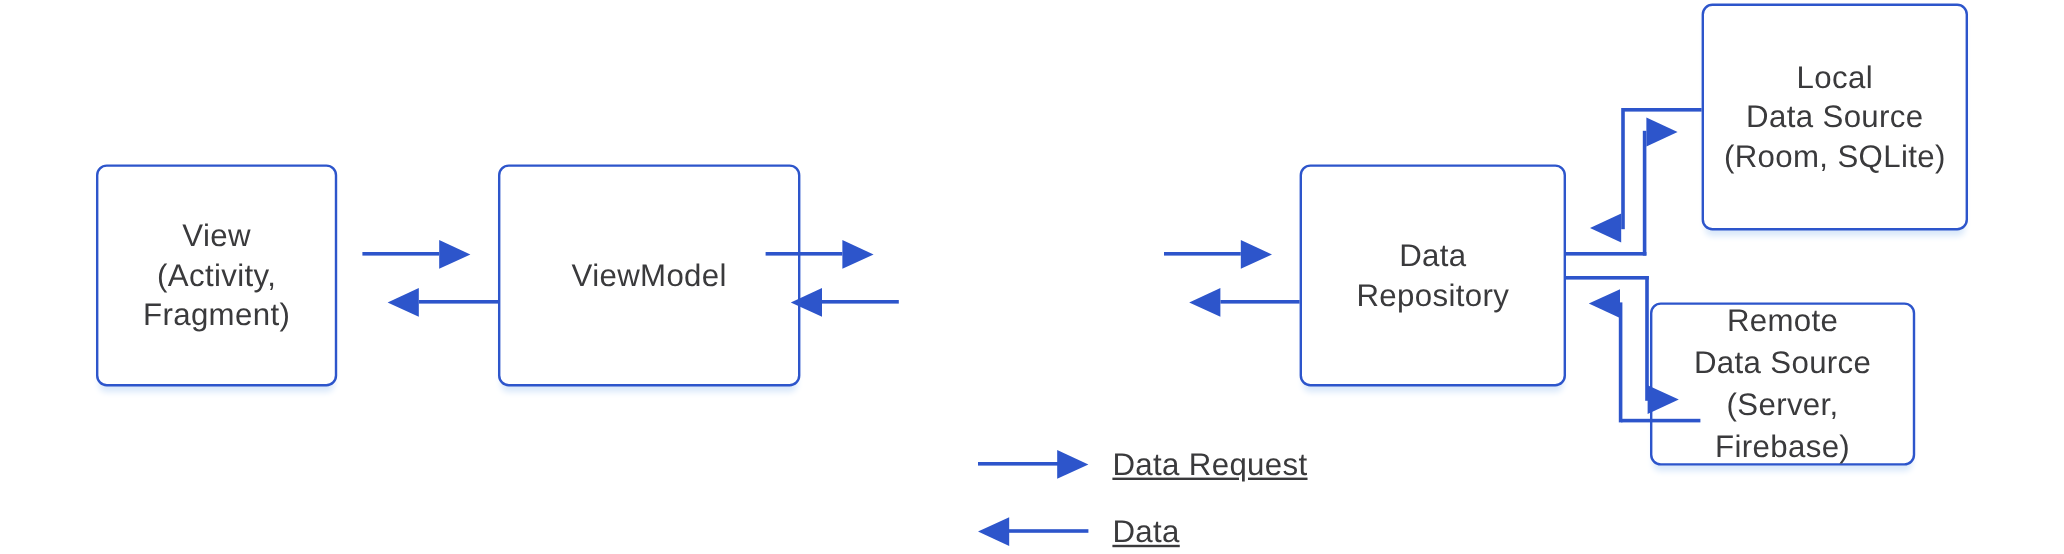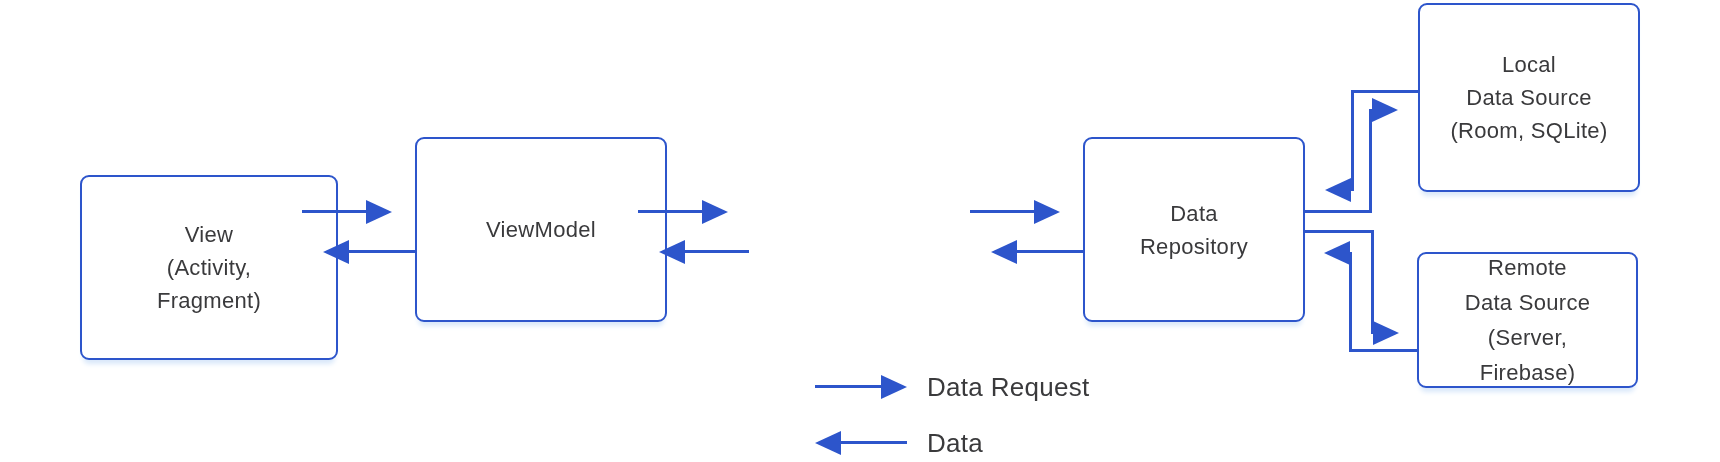--- a/index.html
+++ b/index.html
@@ -22,44 +22,45 @@
     box-sizing:border-box;
     background:#ffffff;
     border:2.5px solid var(--accent);
     border-radius:9px;
     box-shadow:0 7px 5px -3px var(--node-shadow);
     display:flex;align-items:center;justify-content:center;
   }
   .node-label{
     white-space:pre-line;
     text-align:center;
-    font-size:22px;
+    font-size:26px;
     line-height:33px;
     letter-spacing:.3px;
   }
   .node-remote .node-label{line-height:35px;}
   .edge{position:absolute;inset:0;pointer-events:none;}
   .seg{position:absolute;background:var(--accent);}
   .tri{position:absolute;width:0;height:0;}
   .tri-r{border-top:12px solid transparent;border-bottom:12px solid transparent;border-left:26px solid var(--accent);}
   .tri-l{border-top:12px solid transparent;border-bottom:12px solid transparent;border-right:26px solid var(--accent);}
   .legend-label{
     position:absolute;
     font-size:26px;
     line-height:33px;
     letter-spacing:.3px;
     white-space:nowrap;
+    text-decoration:underline;
   }
 </style>
 </head>
 <body>
 
 <div class="canvas">
 
-  <div class="node" style="left:80px;top:137px;width:258px;height:185px;margin-top:38px;">
+  <div class="node" style="left:80px;top:137px;width:201px;height:185px;">
     <div class="node-label">View
 (Activity,
 Fragment)</div>
   </div>
 
   <div class="node" style="left:415px;top:137px;width:252px;height:185px;">
     <div class="node-label">ViewModel</div>
   </div>
 
 
@@ -67,21 +68,21 @@
     <div class="node-label">Data
 Repository</div>
   </div>
 
   <div class="node" style="left:1418px;top:3px;width:222px;height:189px;">
     <div class="node-label">Local
 Data Source
 (Room, SQLite)</div>
   </div>
 
-  <div class="node node-remote" style="left:1417px;top:252px;width:221px;height:136px;">
+  <div class="node node-remote" style="left:1375px;top:252px;width:221px;height:136px;">
     <div class="node-label">Remote
 Data Source
 (Server,
 Firebase)</div>
   </div>
 
   <div class="edge">
     <div class="seg" style="left:302px;top:210px;width:64px;height:3px;"></div>
     <div class="tri tri-r" style="left:366px;top:200px;"></div>
   </div>

